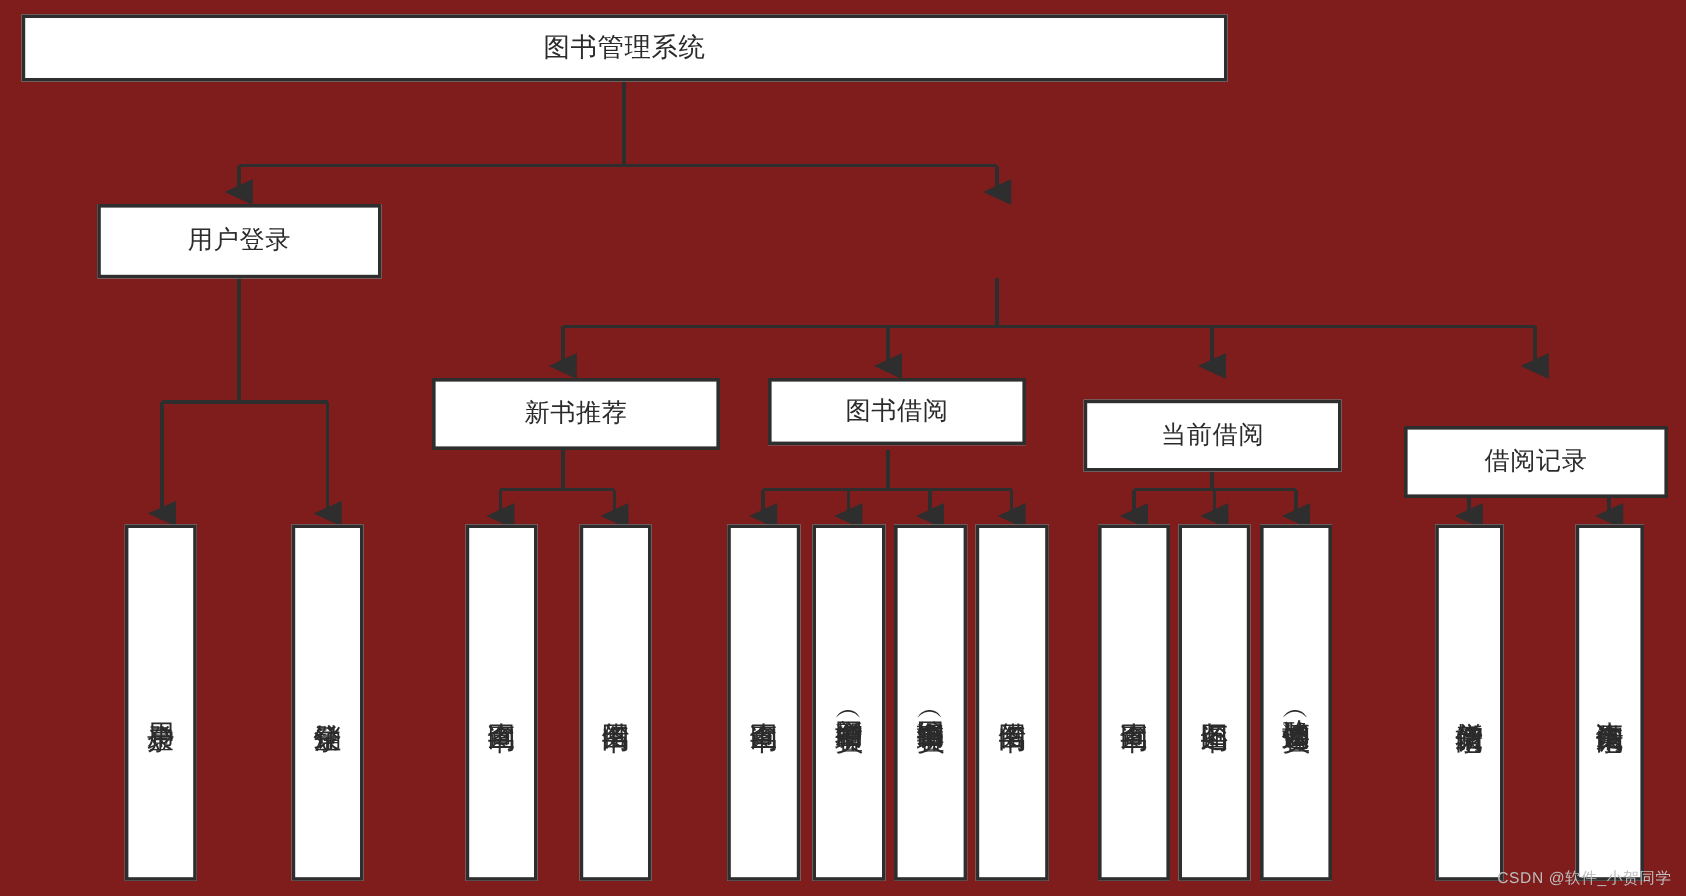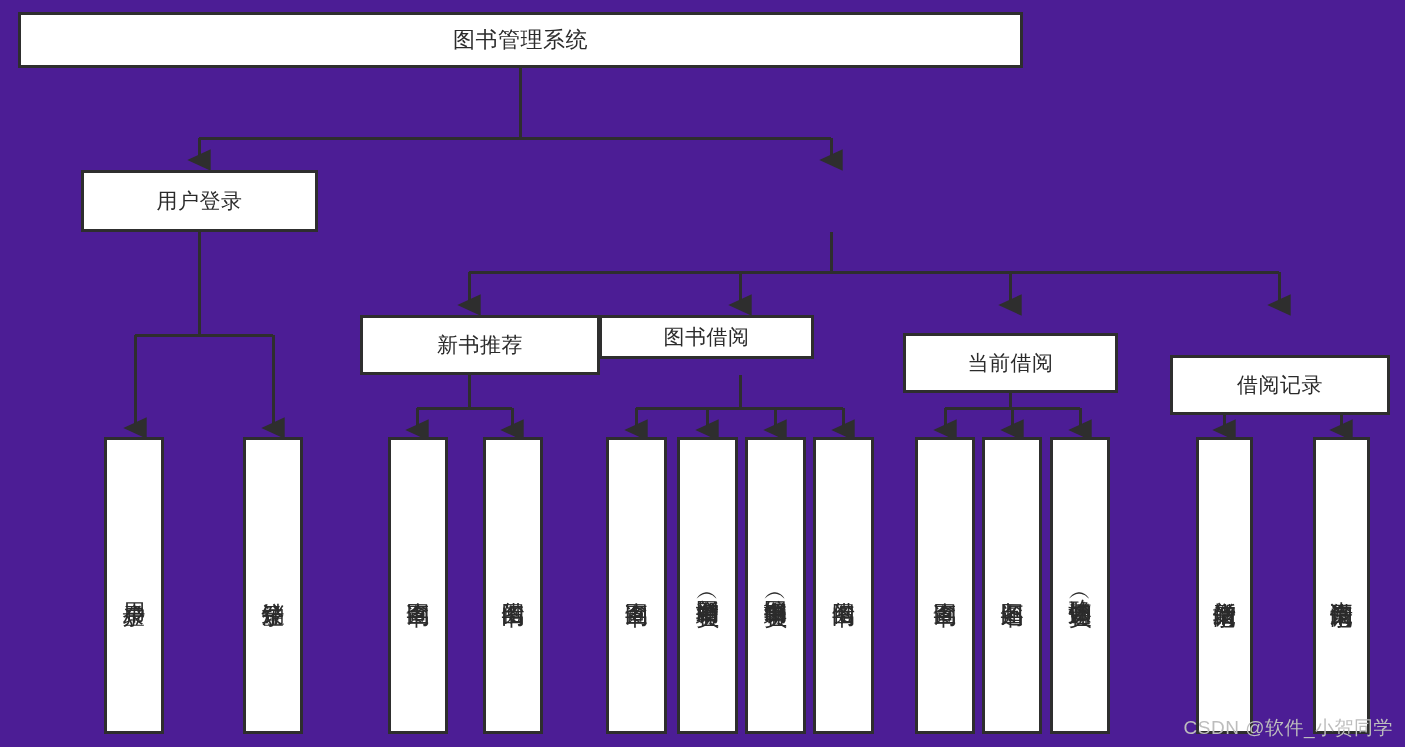--- a/index.html
+++ b/index.html
@@ -7,21 +7,21 @@
     padding: 0;
     background: #ffffff;
   }
   body {
     font-family: "Liberation Sans", "DejaVu Sans", sans-serif;
   }
   #stage {
     position: relative;
     width: 1405px;
     height: 747px;
-    background: #4c1d95;
+    background: #7f1d1d;
     overflow: hidden;
   }
   #diagram-svg {
     position: absolute;
     left: 0;
     top: 0;
     width: 1405px;
     height: 747px;
   }
   .node-box {
@@ -48,21 +48,21 @@
     font-size: 23px;
     letter-spacing: 1px;
     line-height: 1;
   }
   .node-box.root .node-label { font-size: 22px; }
   #watermark {
     position: absolute;
     right: 12px;
     bottom: 6px;
     color: #bdbdbd;
-    font-size: 19px;
+    font-size: 13px;
     letter-spacing: 0.5px;
     white-space: nowrap;
     pointer-events: none;
   }
 </style>
 </head>
 <body>
 
 <div id="stage">
 
@@ -120,21 +120,21 @@
     <span class="node-label">图书管理系统</span>
   </div>
 
   <div class="node-box" style="left:81px; top:170px; width:237px; height:62px;">
     <span class="node-label">用户登录</span>
   </div>
 
   <div class="node-box" style="left:360px; top:315px; width:240px; height:60px;">
     <span class="node-label">新书推荐</span>
   </div>
-  <div class="node-box" style="left:599px; top:315px; width:215px; height:44px;">
+  <div class="node-box" style="left:640px; top:315px; width:215px; height:56px;">
     <span class="node-label">图书借阅</span>
   </div>
   <div class="node-box" style="left:903px; top:315px; width:215px; height:60px;margin-top:18px;">
     <span class="node-label">当前借阅</span>
   </div>
   <div class="node-box" style="left:1170px; top:315px; width:220px; height:60px;margin-top:40px;">
     <span class="node-label">借阅记录</span>
   </div>
 
   <div class="node-box vertical" style="left:104px; top:437px; width:60px; height:297px;">

